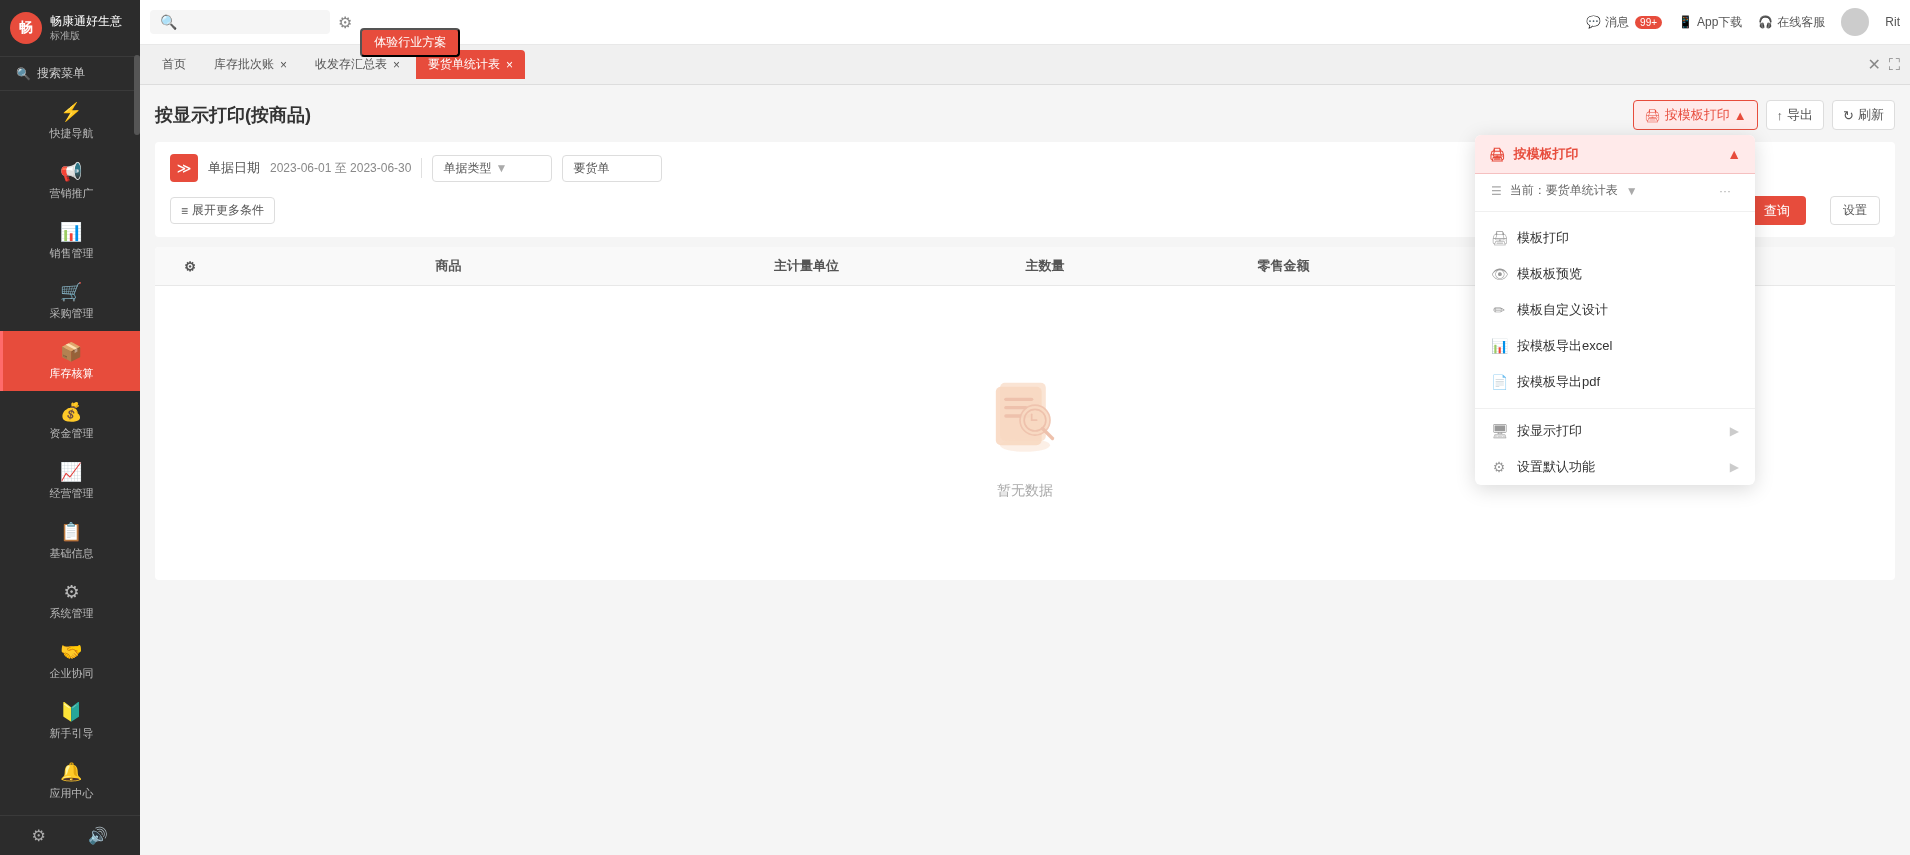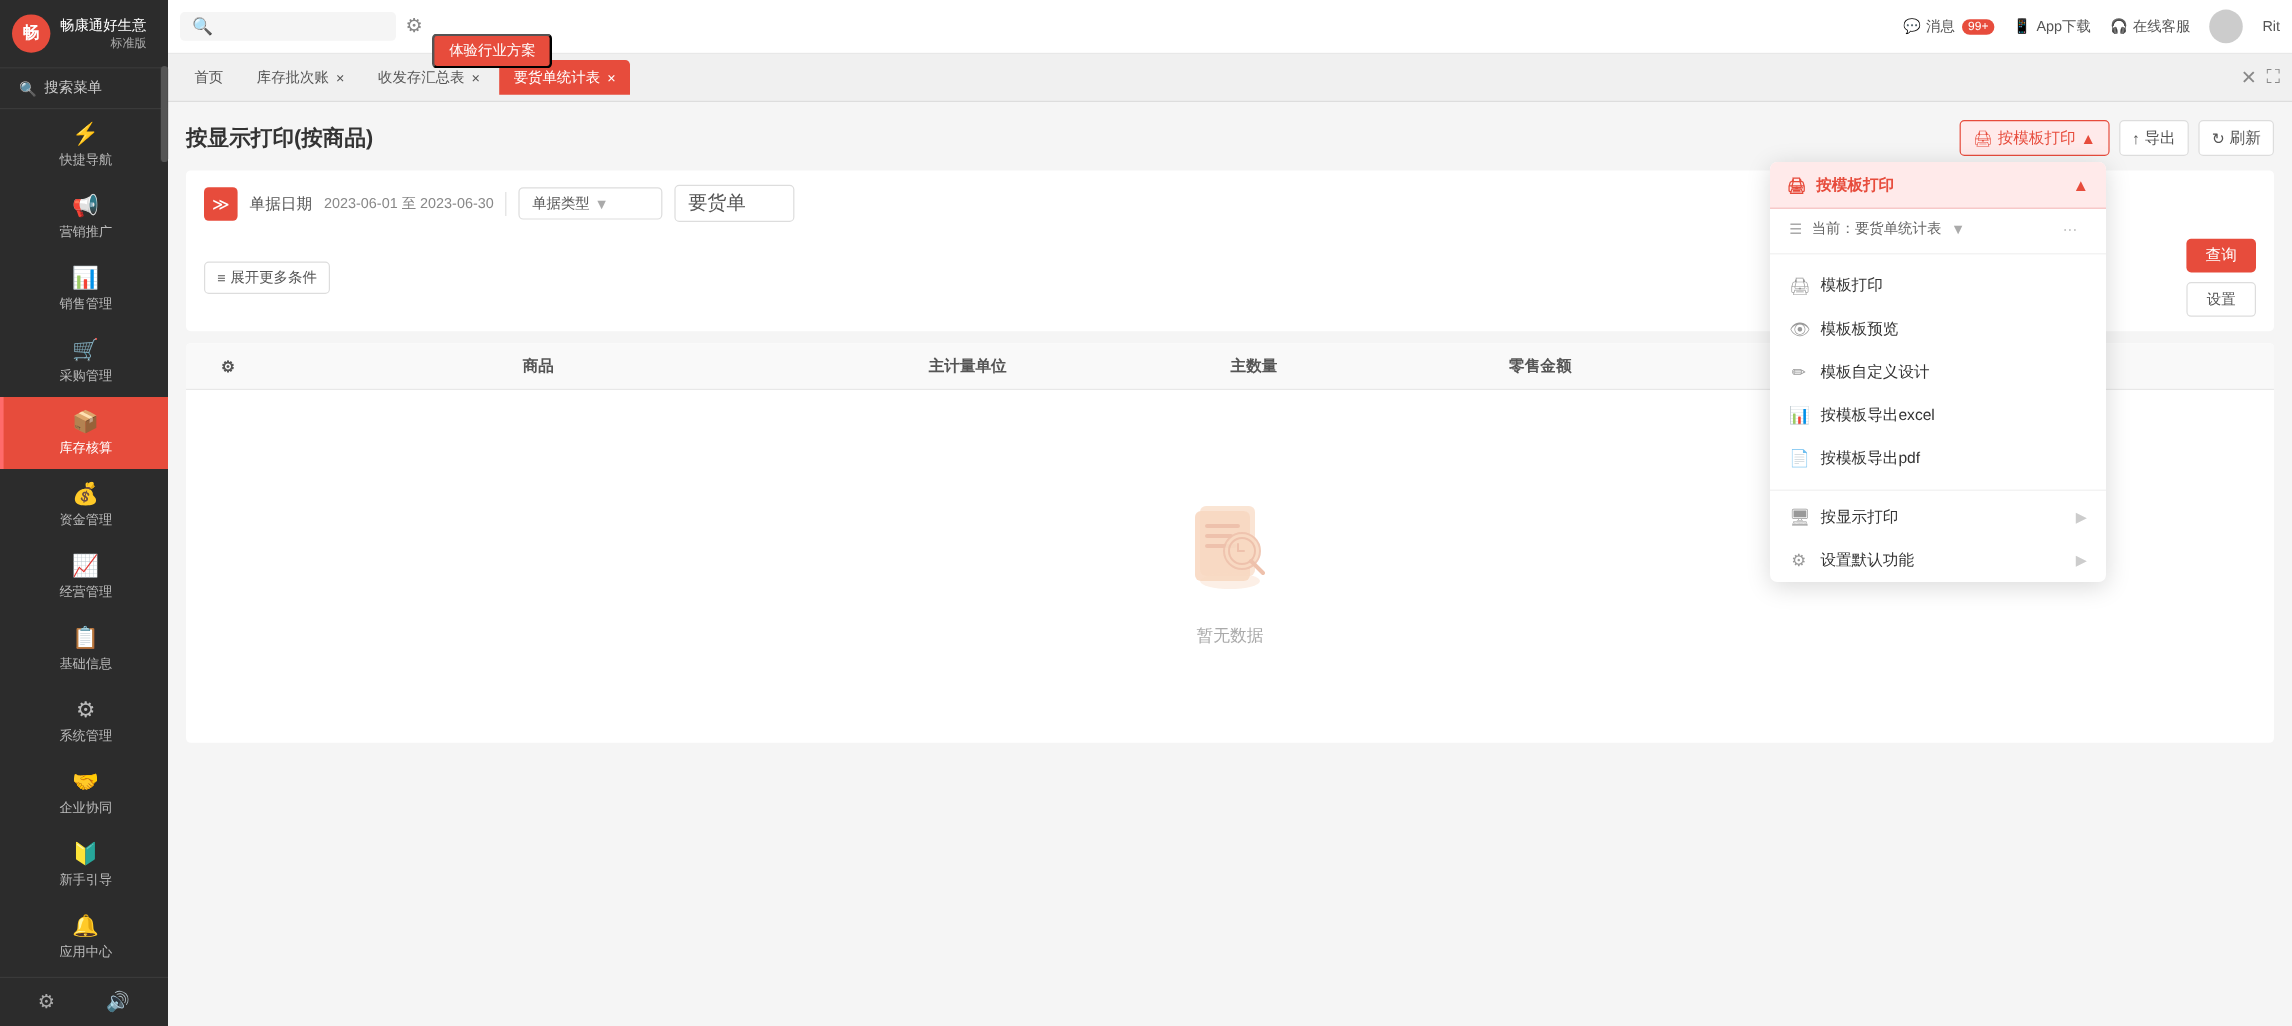--- a/index.html
+++ b/index.html
@@ -14,21 +14,21 @@
     .sidebar-logo {
       display: flex; align-items: center; padding: 12px 10px;
       border-bottom: 1px solid #3a3a3a; min-height: 55px;
     }
     .sidebar-logo-icon {
       width: 32px; height: 32px; background: #e74c3c; border-radius: 50%;
       display: flex; align-items: center; justify-content: center;
       color: white; font-size: 14px; font-weight: bold; margin-right: 8px; flex-shrink: 0;
     }
     .sidebar-logo-text { font-size: 12px; color: #fff; line-height: 1.4; }
-    .sidebar-logo-sub { font-size: 10px; color: #aaa; text-align: right; }
+    .sidebar-logo-sub { font-size: 10px; color: #aaa; }
     .sidebar-search {
       display: flex; align-items: center; padding: 8px 10px;
       border-bottom: 1px solid #3a3a3a; cursor: pointer;
     }
     .sidebar-search span { margin-left: 6px; font-size: 12px; color: #ccc; }
     .sidebar-nav { flex: 1; overflow-y: auto; }
     .sidebar-nav::-webkit-scrollbar { width: 3px; }
     .sidebar-nav::-webkit-scrollbar-thumb { background: #555; }
     .nav-item {
       display: flex; flex-direction: column; align-items: center;
@@ -157,21 +157,21 @@
     .date-range { color: #888; font-size: 12px; }
     .filter-divider { width: 1px; height: 20px; background: #e0e0e0; }
     .filter-select {
       display: flex; align-items: center; gap: 4px; padding: 4px 10px;
       border: 1px solid #ddd; border-radius: 4px; background: #fff;
       cursor: pointer; font-size: 12px; color: #555; min-width: 120px;
     }
     .filter-input {
       display: flex; align-items: flex-start; gap: 4px; padding: 4px 10px;
       border: 1px solid #ddd; border-radius: 4px; background: #fff;
-      cursor: pointer; font-size: 16px; color: #555; min-width: 100px;
+      cursor: pointer; font-size: 12px; color: #555; min-width: 100px;
     }
     .expand-more {
       display: flex; align-items: center; gap: 4px;
       color: #555; font-size: 12px; cursor: pointer; padding: 4px 10px;
       border: 1px solid #ddd; border-radius: 4px; background: #fff;
     }
     .query-btn {
       background: #e74c3c; color: white; padding: 5px 16px;
       border-radius: 4px; cursor: pointer; font-size: 13px;
       border: none; margin-left: auto;
@@ -405,21 +405,21 @@
       </div>
       <div class="filter-input">
         <span>要货单</span>
       </div>
 
       <div style="width:100%;display:flex;align-items:center;justify-content:space-between;margin-top:4px;">
         <div class="expand-more">
           <span>≡</span>
           <span>展开更多条件</span>
         </div>
-        <div style="display:flex;gap:8px;flex-direction:column;">
+        <div style="display:flex;gap:24px;">
           <button class="query-btn">查询</button>
           <button class="settings-btn">设置</button>
         </div>
       </div>
     </div>
 
     <div class="data-table">
       <div class="table-header">
         <div class="table-header-cell col-settings">
           <span>⚙</span>

